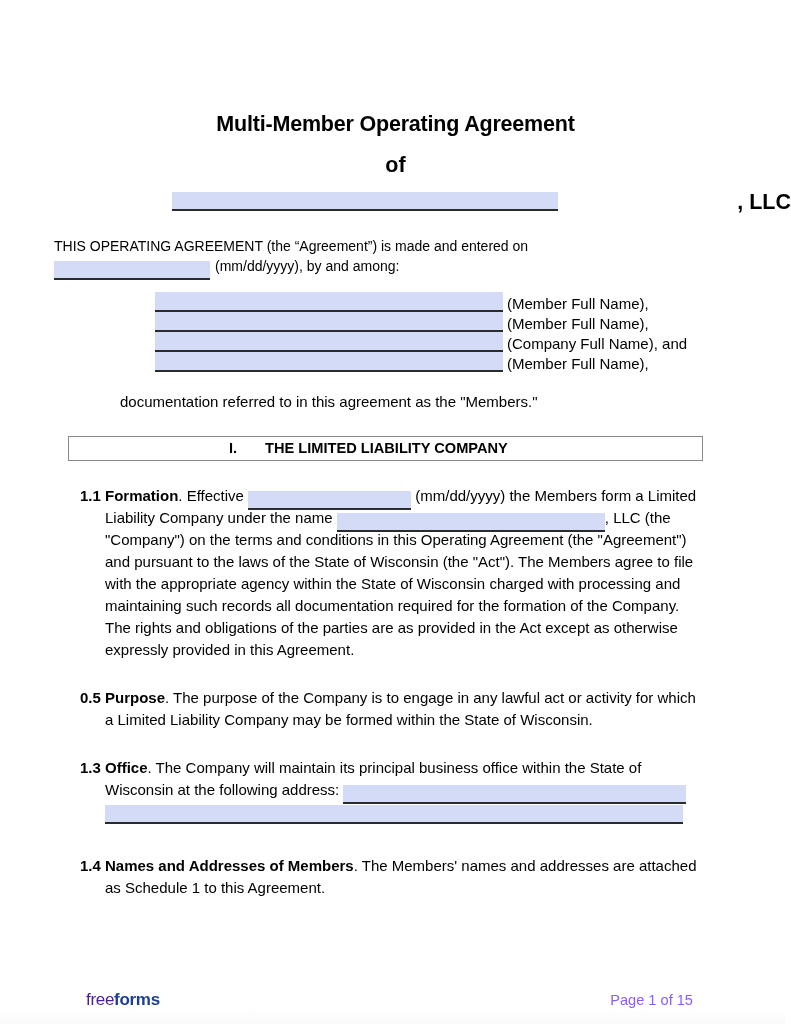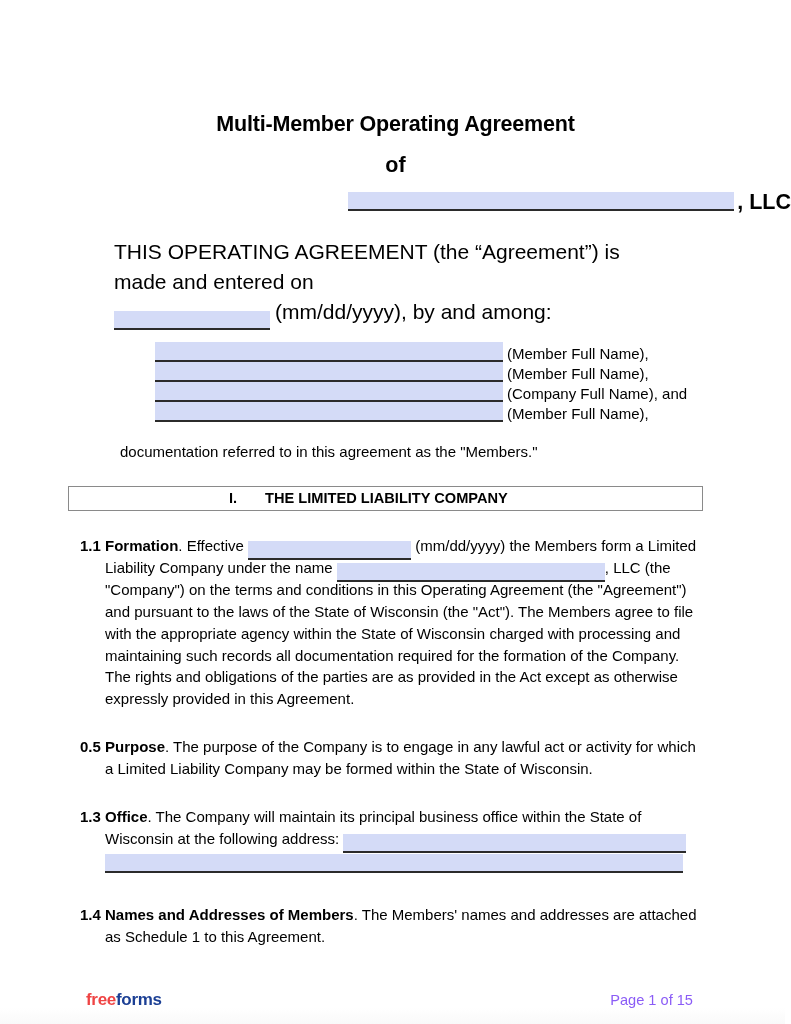--- a/index.html
+++ b/index.html
@@ -58,21 +58,21 @@
   .title-of {
     text-align: center;
     font-size: 21.5px;
     font-weight: bold;
     margin: 0;
     padding-top: 16px;
   }
 
   .title-company-row {
     display: flex;
-    justify-content: flex-end;
+    justify-content: space-between;
     align-items: flex-end;
     padding-top: 12px;
     padding-left: 172px;
   }
   .title-company-field {
     width: 386px;
     height: 21px;
   }
   .title-llc {
     font-size: 21.5px;
@@ -104,22 +104,22 @@
   .field-inline {
     position: relative;
     top: 3px;
   }
 
   
   .intro {
     width: 548px;
     margin: 0;
     padding-top: 26px;
-    padding-left: 114px;
-    font-size: 21px;
+    padding-left: 54px;
+    font-size: 14px;
     line-height: 1.42;
   }
   .intro .line2 {
     display: block;
   }
 
   .intro-date-field {
     width: 156px;
   }
 
@@ -227,21 +227,21 @@
     height: 22px;
   }
   .logo {
     position: absolute;
     left: 86px;
     top: 0;
     font-size: 17px;
     font-weight: bold;
     letter-spacing: -0.3px;
   }
-  .logo-free { color: #ef4444; font-weight: bold; }
+  .logo-free { color: #4c1d95; font-weight: normal; }
   .logo-forms { color: #1b3f94; font-weight: bold; }
 
   .page-number {
     position: absolute;
     right: 92px;
     top: 2px;
     font-size: 14.6px;
     color: #8b5cf6;
   }
 </style>

